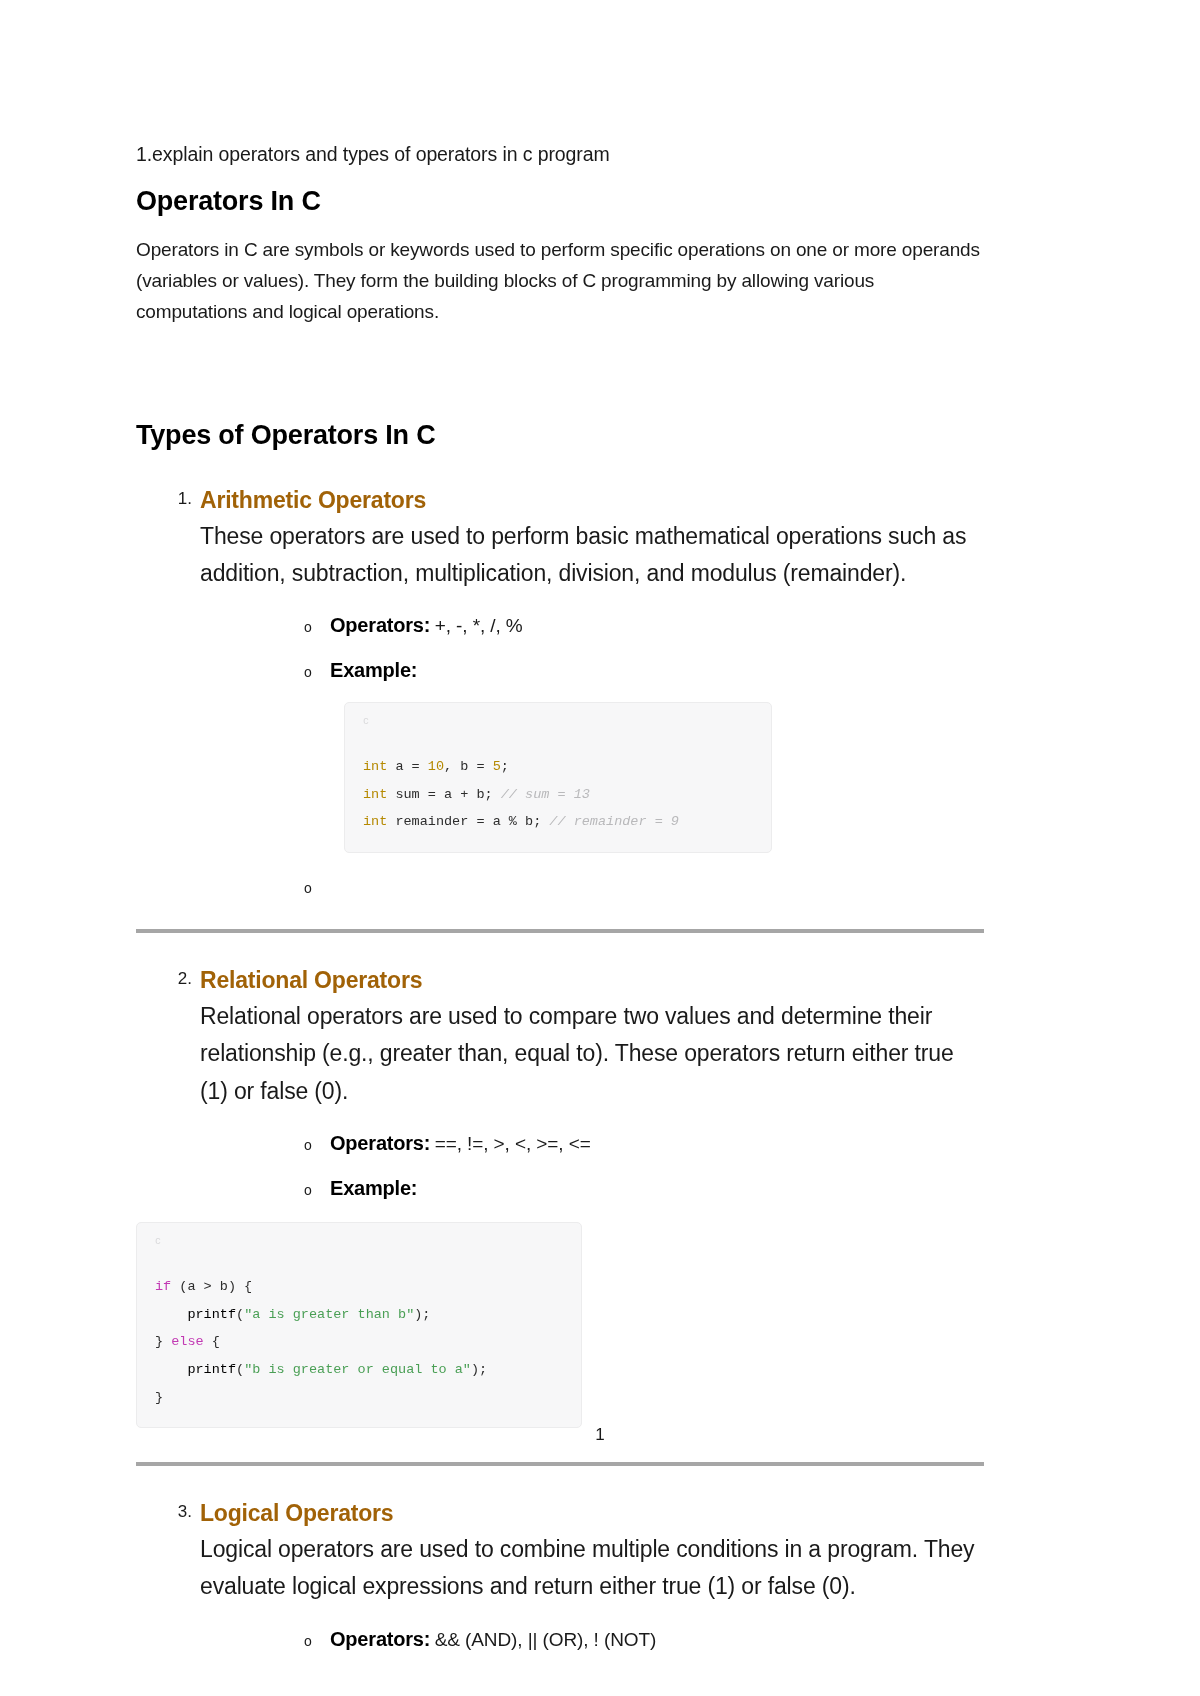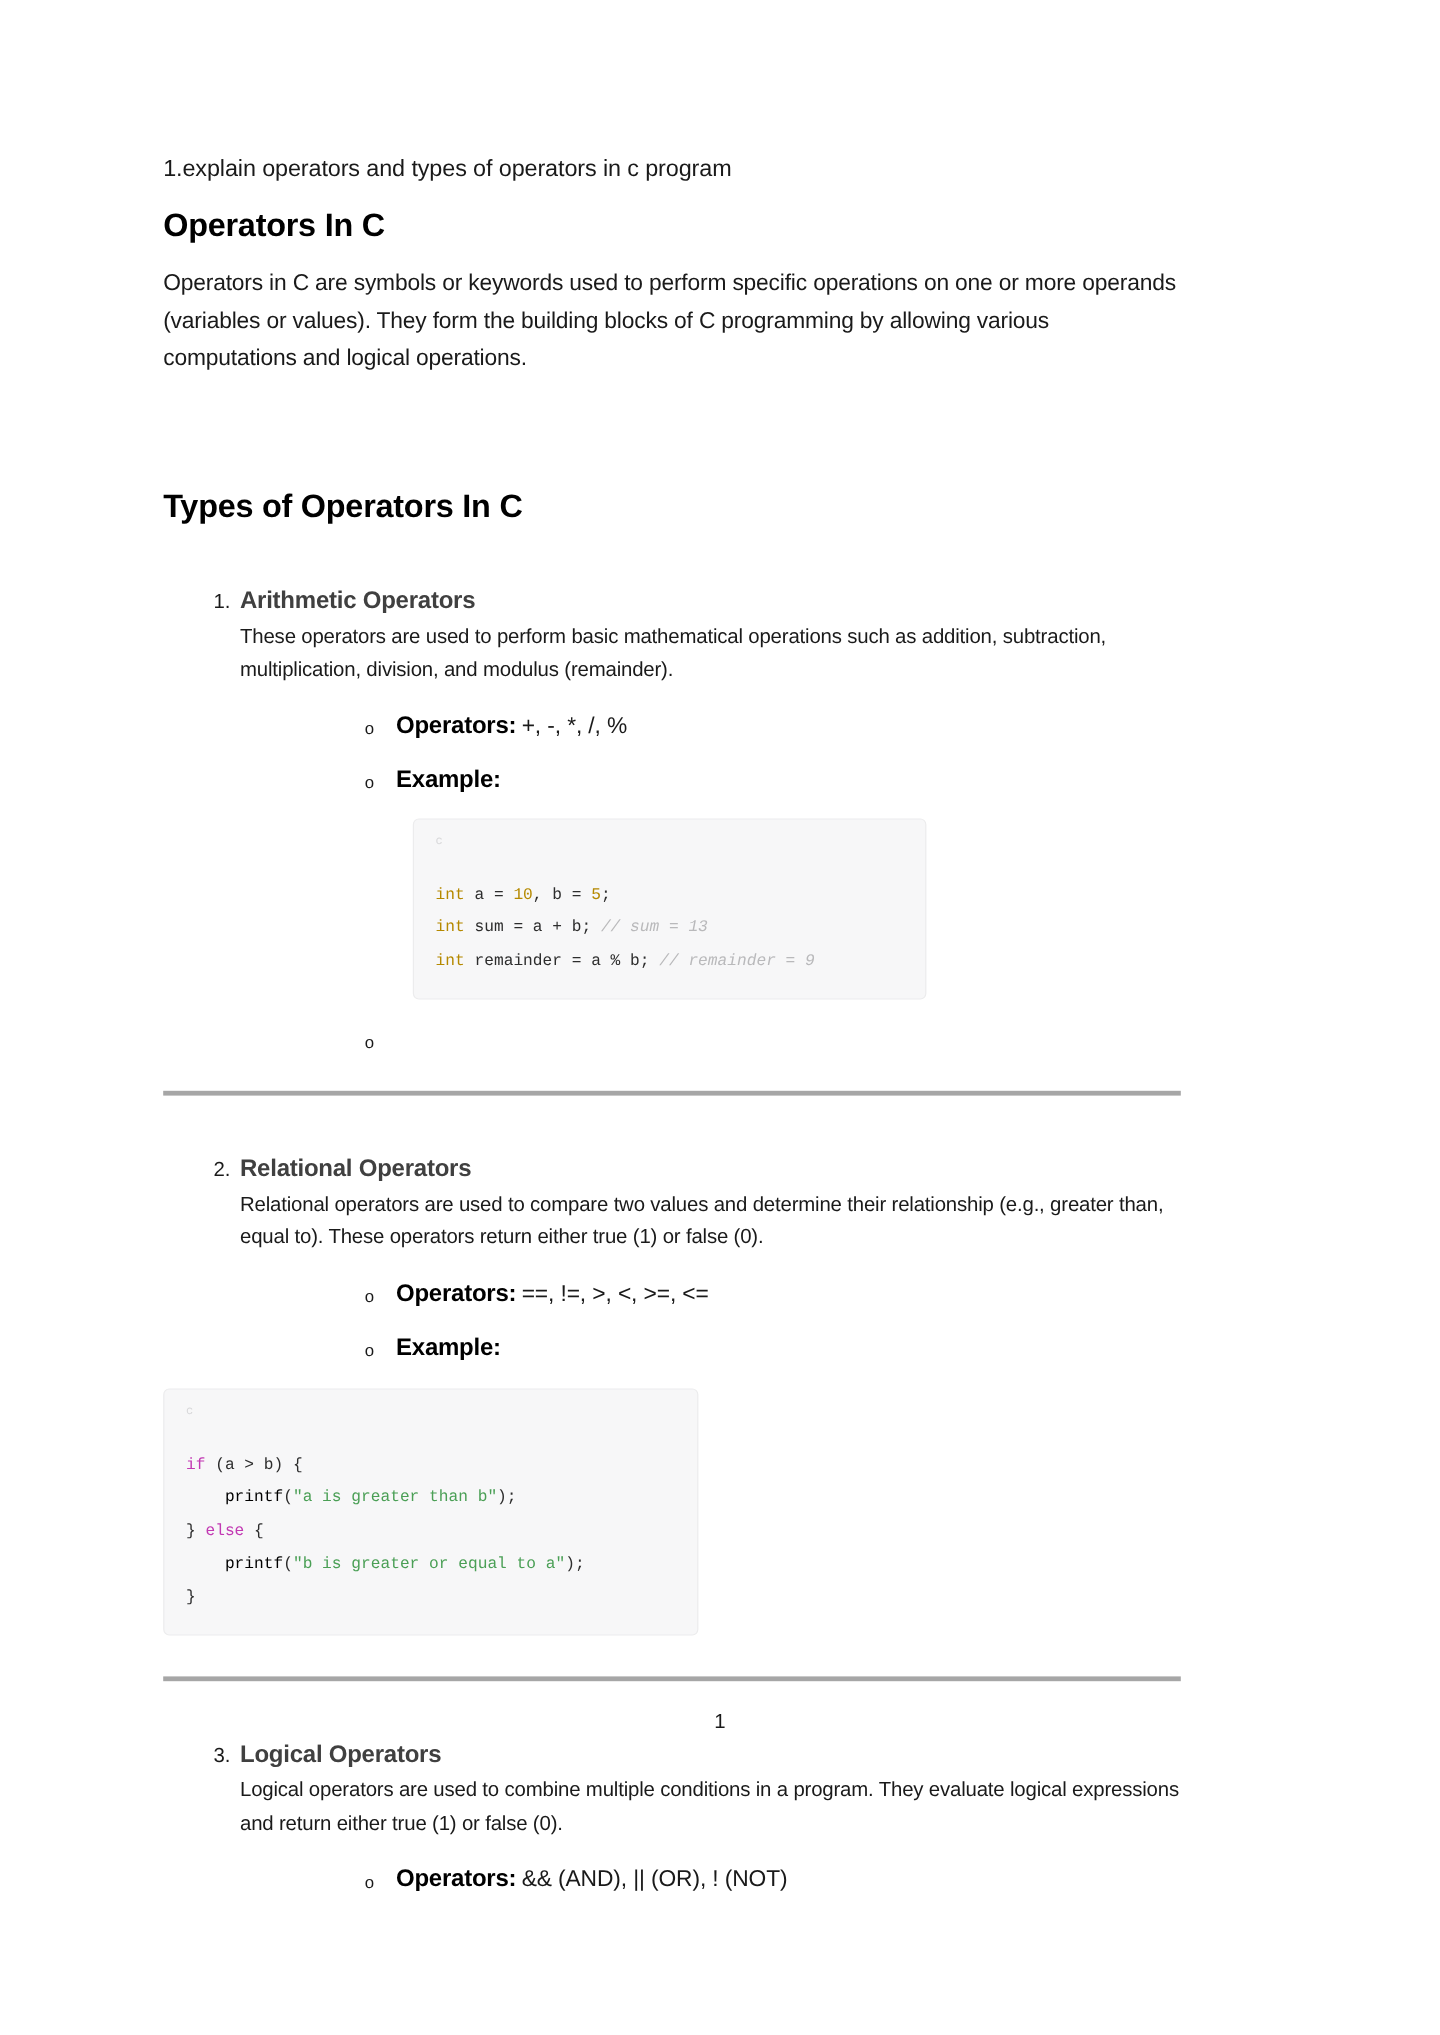--- a/index.html
+++ b/index.html
@@ -16,21 +16,21 @@
     width: 1200px;
     height: 1696px;
     background: #ffffff;
     overflow: hidden;
     box-sizing: border-box;
     padding: 0;
   }
   .content {
     position: absolute;
     left: 136px;
-    top: 127px;
+    top: 140px;
     width: 848px;
   }
 
   
   .q-line {
     font-size: 19.5px;
     line-height: 1.45;
     letter-spacing: -0.1px;
     color: #1a1a1a;
     margin: 0 0 18px 0;
@@ -62,28 +62,28 @@
   .num-marker {
     position: absolute;
     left: 30px;
     top: 2px;
     font-size: 17px;
     color: #1a1a1a;
     width: 26px;
     text-align: right;
   }
   .num-title {
-    font-size: 20px;
+    font-size: 23px;
     font-weight: bold;
-    color: #404040;
-    margin: 16px 0 4px 0;
+    color: #a16207;
+    margin: 0 0 4px 0;
     letter-spacing: -0.2px;
   }
   .num-desc {
-    font-size: 17px;
+    font-size: 23px;
     line-height: 1.62;
     color: #1a1a1a;
     letter-spacing: -0.15px;
   }
 
   
   .sub-item {
     position: relative;
     padding-left: 130px;
     margin-top: 22px;

